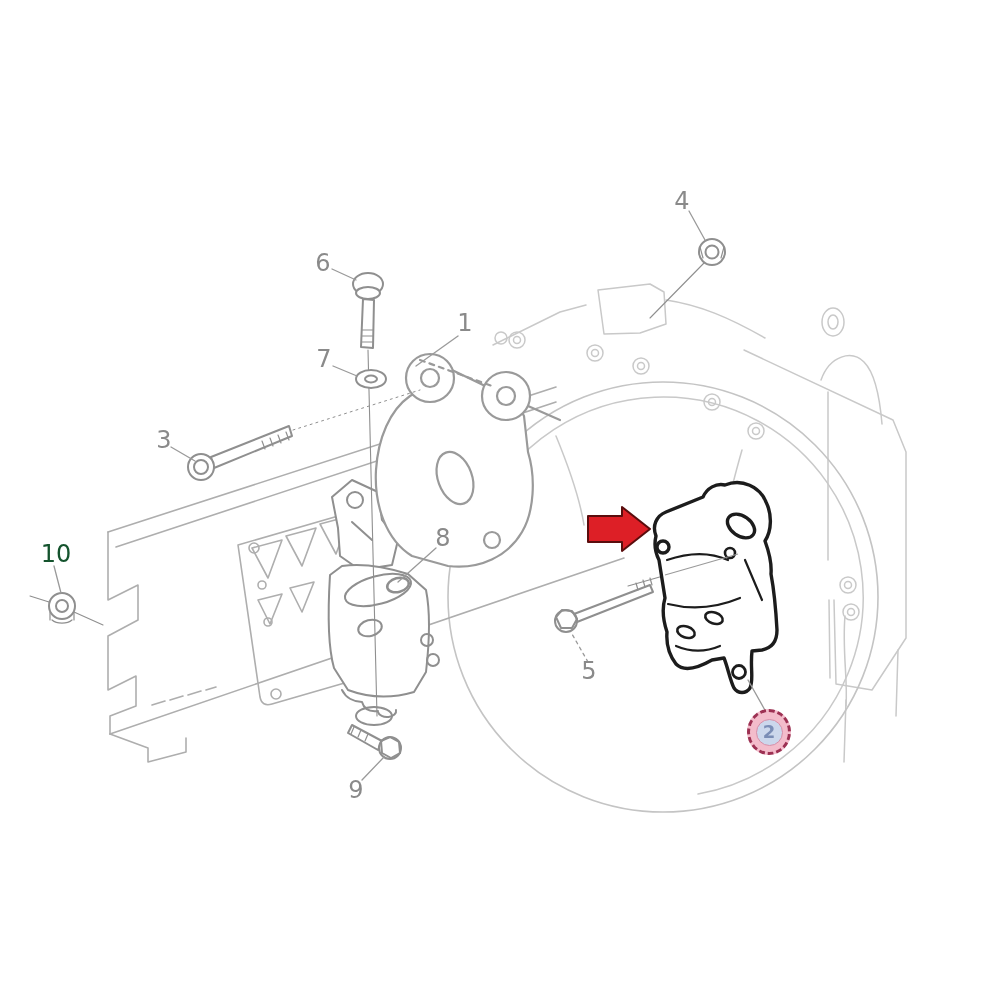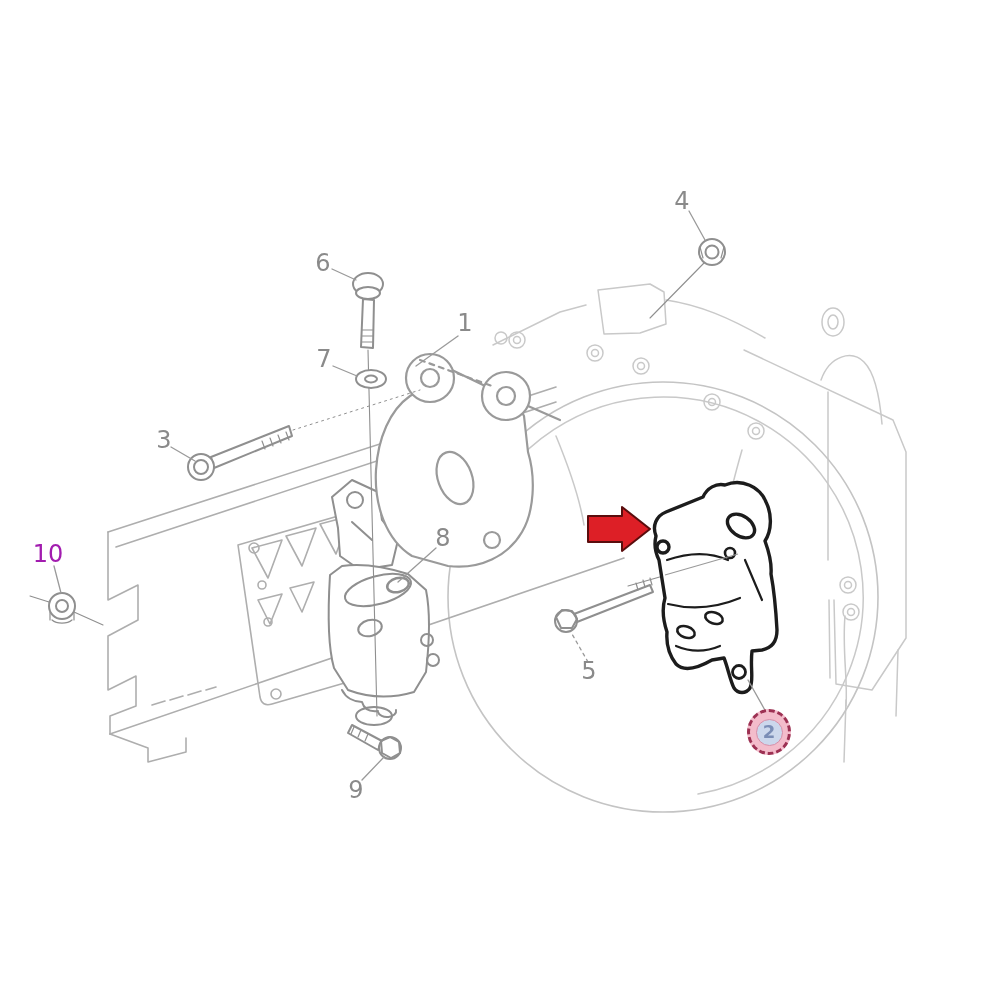--- a/index.html
+++ b/index.html
@@ -208,21 +208,21 @@
 </svg>
 
   <div class="label" style="left: 465px; top: 323px; color: rgb(138, 138, 138);">1</div>
   <div class="label" style="left: 164px; top: 440px; color: rgb(138, 138, 138);">3</div>
   <div class="label" style="left: 682px; top: 201px; color: rgb(138, 138, 138);">4</div>
   <div class="label" style="left: 589px; top: 671px; color: rgb(138, 138, 138);">5</div>
   <div class="label" style="left: 323px; top: 263px; color: rgb(138, 138, 138);">6</div>
   <div class="label" style="left: 324px; top: 359px; color: rgb(138, 138, 138);">7</div>
   <div class="label" style="left: 443px; top: 538px; color: rgb(138, 138, 138);">8</div>
   <div class="label" style="left: 356px; top: 790px; color: rgb(138, 138, 138);">9</div>
-  <div class="label" style="left: 48px; top: 554px; color: #a21caf; text-align: right;">10</div>
+  <div class="label" style="left: 56px; top: 554px; color: #14532d; text-align: right;">10</div>
 
   <div class="badge" style="background: rgb(243, 188, 203); border-color: rgb(157, 49, 83);">
     <div class="badge-inner" style="background: rgb(204, 215, 236);">
       <span class="badge-num" style="color: rgb(123, 141, 182);">2</span>
     </div>
   </div>
 
 </div>
 
 </body></html>

